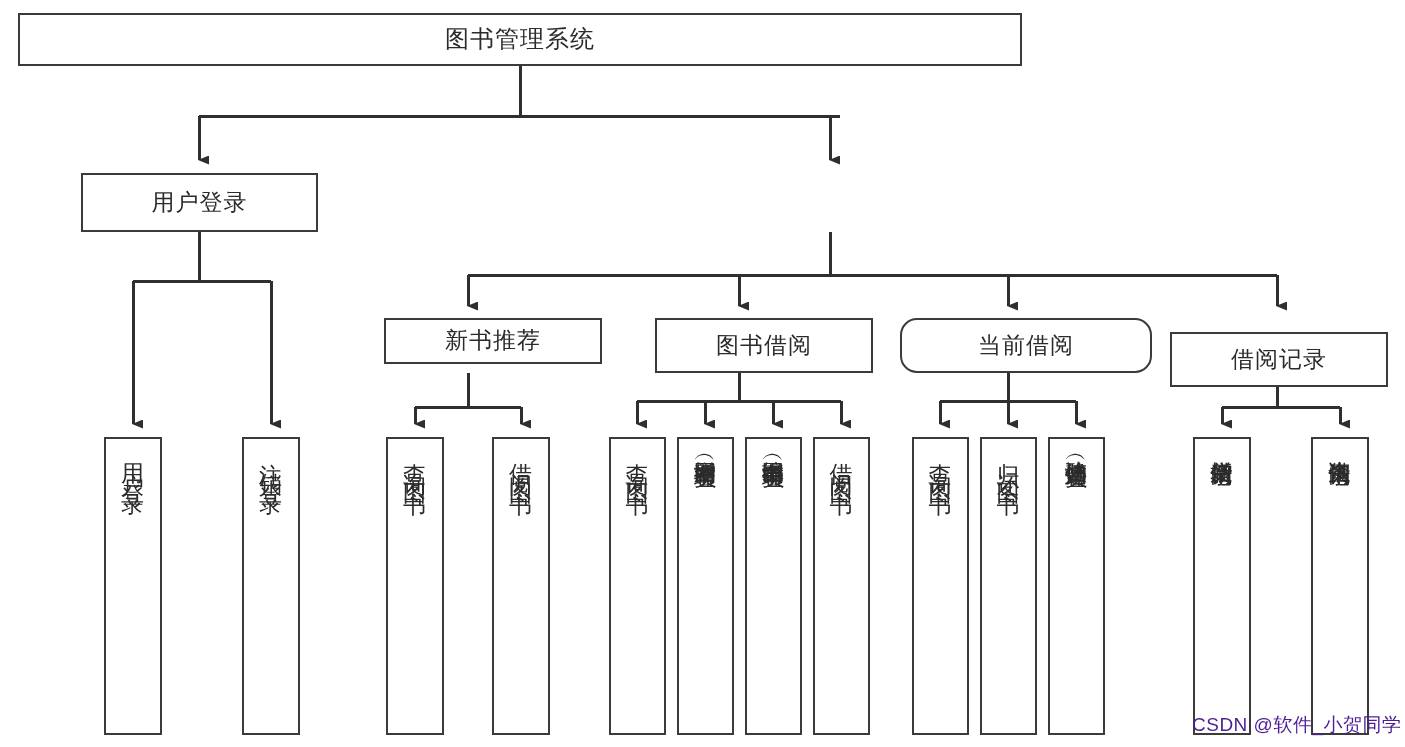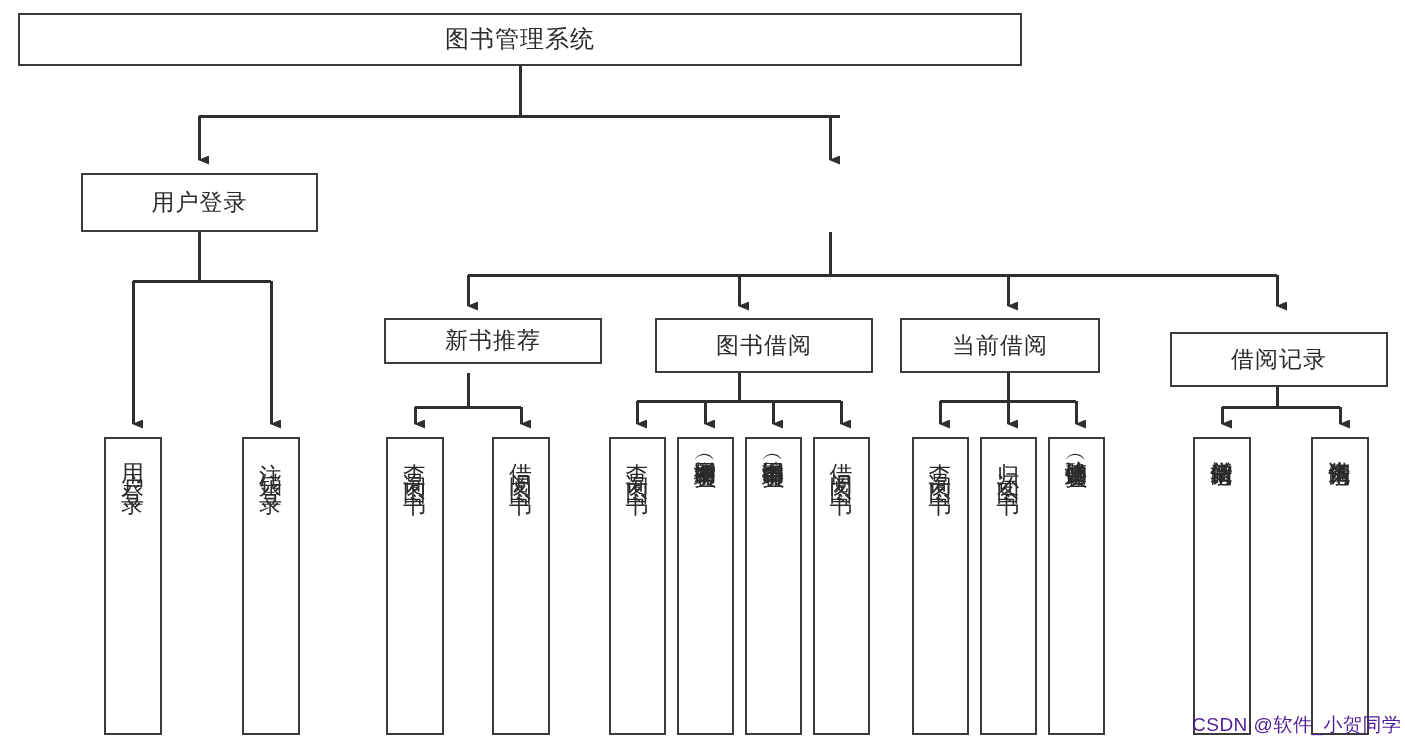--- a/index.html
+++ b/index.html
@@ -151,21 +151,21 @@
 
 
   <div class="node horiz" style="left:360px; top:318px; width:218px; height:46px;margin-left:24px;">
     <span class="node-label">新书推荐</span>
   </div>
 
   <div class="node horiz" style="left:655px; top:318px; width:218px; height:55px;">
     <span class="node-label">图书借阅</span>
   </div>
 
-  <div class="node horiz" style="left:900px; top:318px; width:200px; height:55px;">
+  <div class="node horiz" style="left:900px; top:318px; width:252px; height:55px;border-radius:17px;">
     <span class="node-label">当前借阅</span>
   </div>
 
   <div class="node horiz" style="left:1170px; top:332px; width:218px; height:55px;">
     <span class="node-label">借阅记录</span>
   </div>
 
   <div class="node leaf mid-text" style="left:104px; top:437px; width:58px; height:298px;">
     <span class="node-label">用户登录</span>
   </div>

